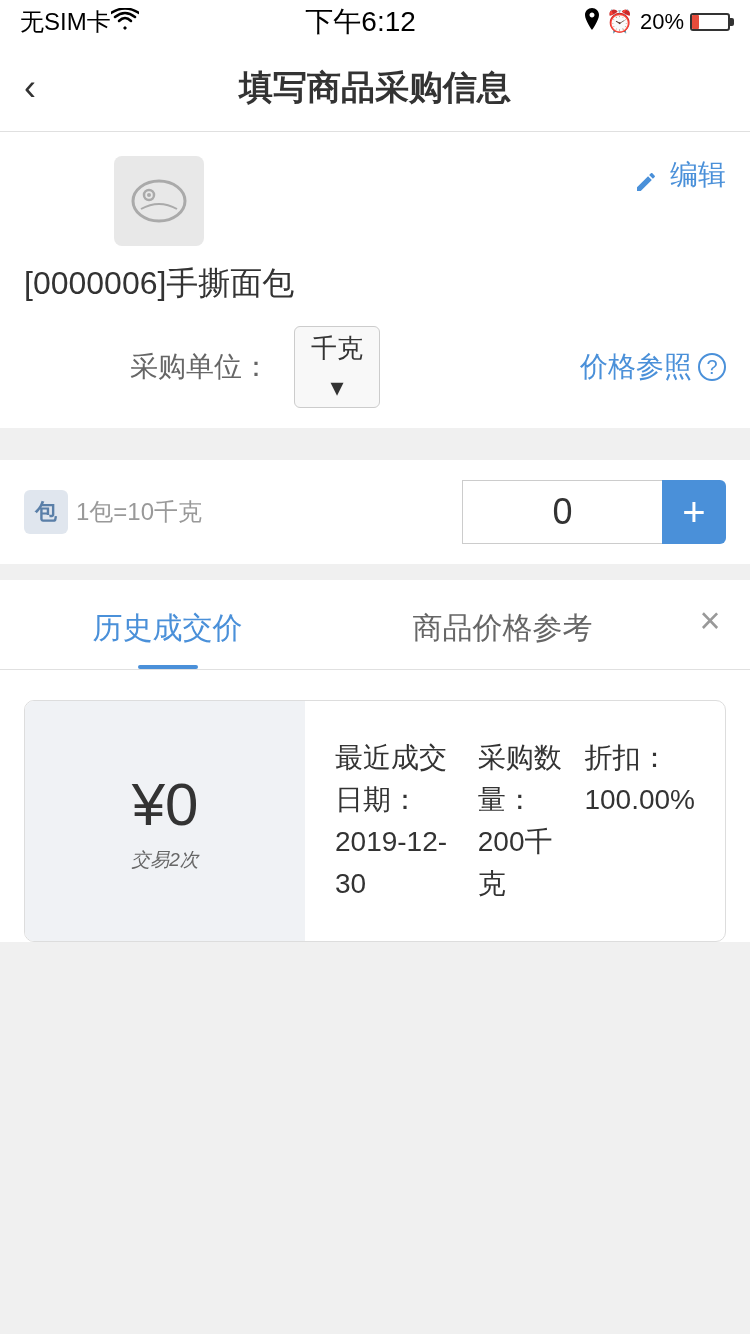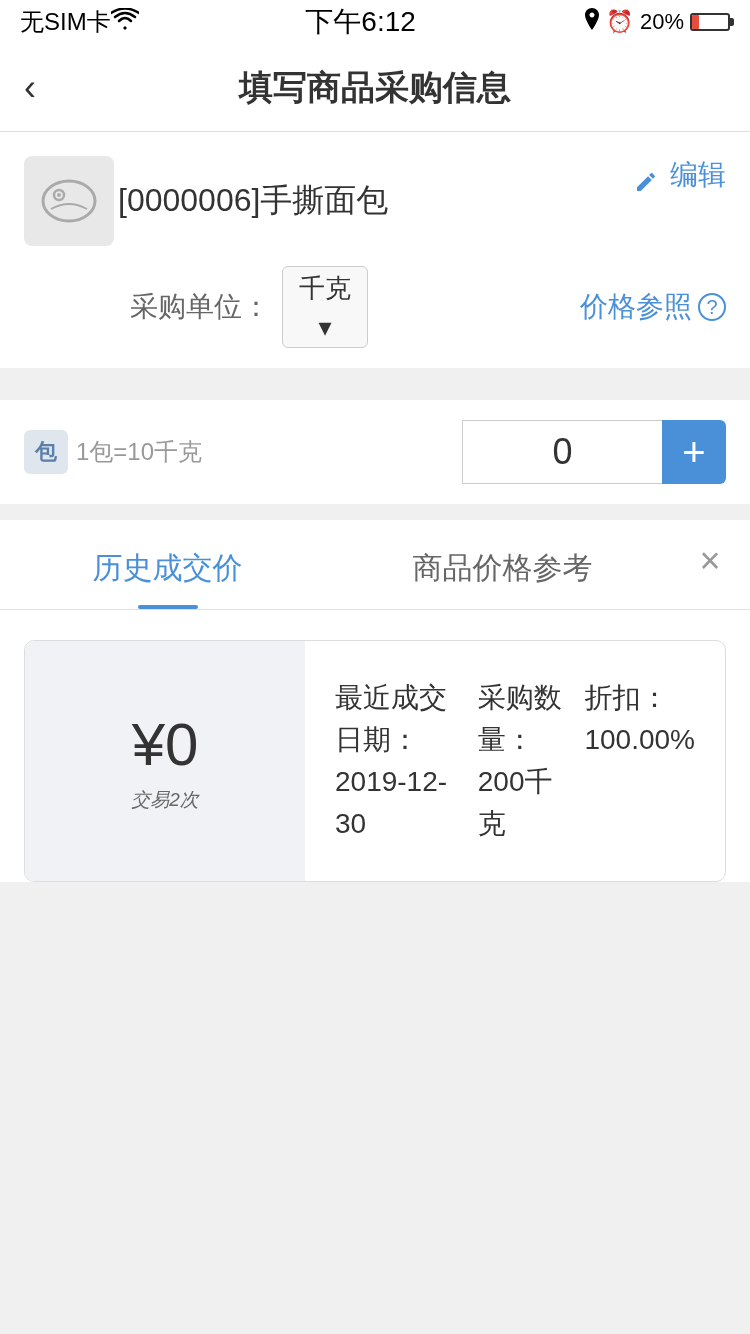--- a/index.html
+++ b/index.html
@@ -85,21 +85,22 @@
       margin-bottom: 16px;
     }
     .product-top {
       display: flex;
       align-items: flex-start;
       justify-content: space-between;
     }
     .product-left {
       display: flex;
       align-items: center;
-      gap: 4px;
+      gap: 16px;
+      flex-direction: column;
     }
     .product-image {
       width: 90px;
       height: 90px;
       background: #e8e8e8;
       border-radius: 8px;
       display: flex;
       align-items: center;
       justify-content: center;
       color: #999;
@@ -121,21 +122,21 @@
     .purchase-unit-row {
       display: flex;
       align-items: center;
       justify-content: space-between;
       margin-top: 20px;
       padding-left: 106px;
     }
     .purchase-unit-left {
       display: flex;
       align-items: center;
-      gap: 12px;
+      gap: 24px;
       font-size: 28px;
       color: #666;
     }
     .unit-selector {
       border: 1px solid #ccc;
       border-radius: 6px;
       padding: 4px 16px;
       font-size: 26px;
       color: #333;
       background: #f8f8f8;

